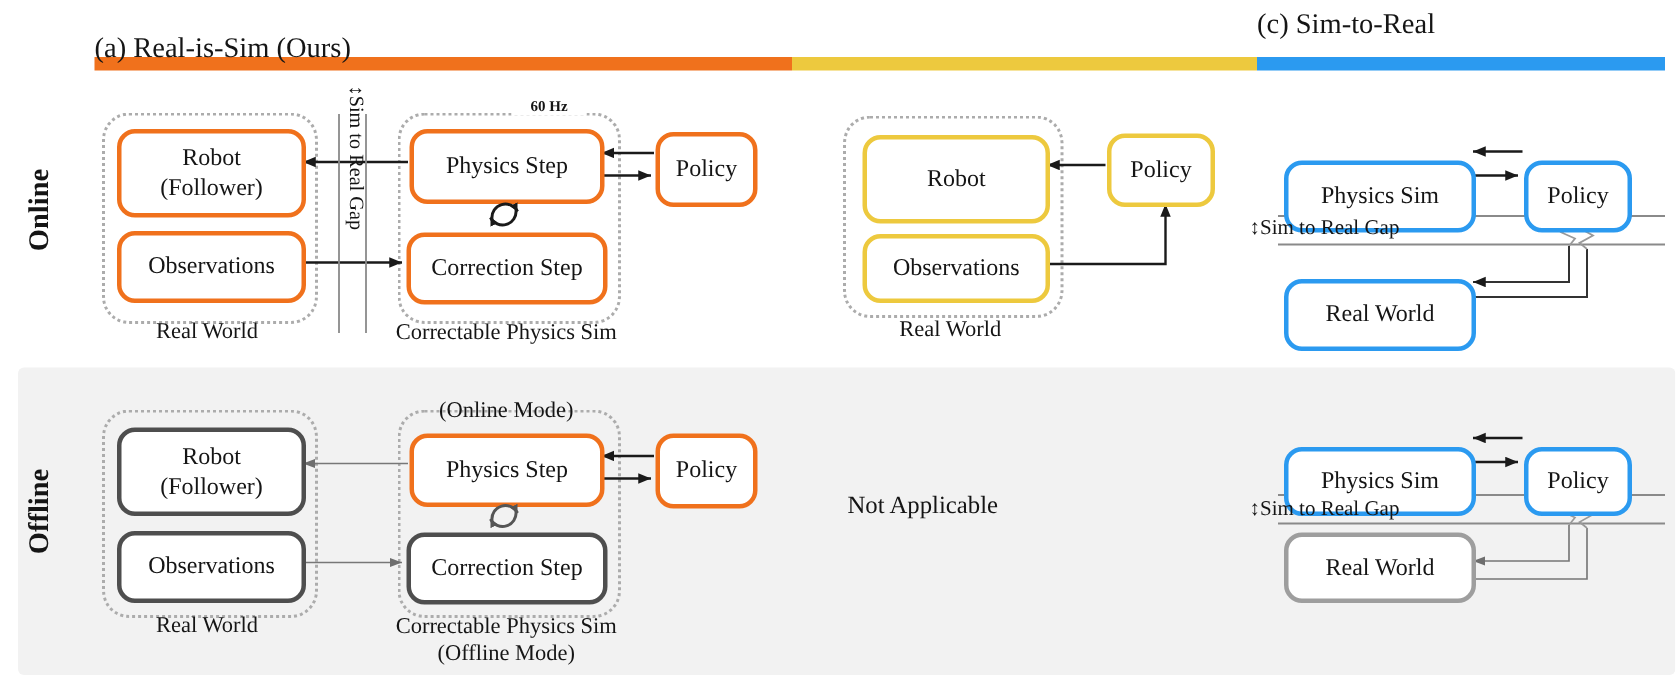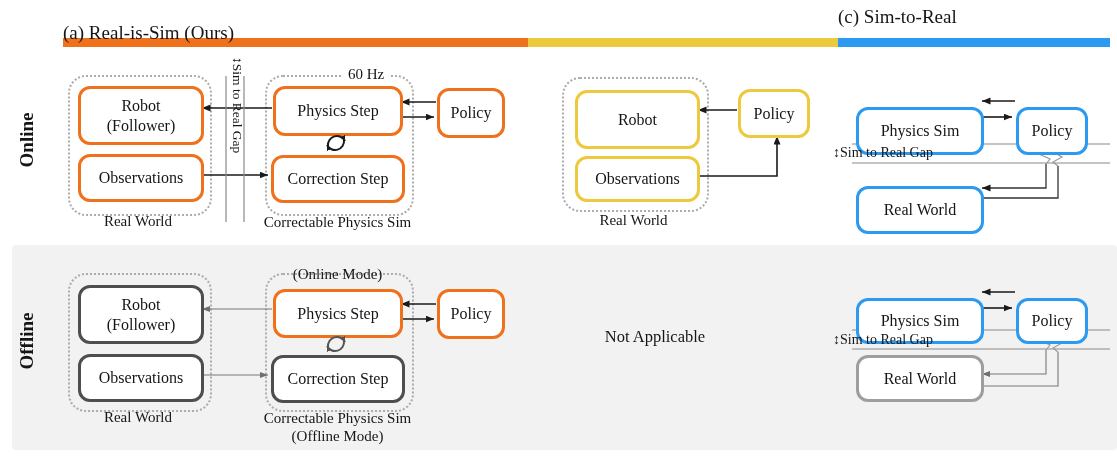--- a/index.html
+++ b/index.html
@@ -18,22 +18,22 @@
   .b-orange{border:3px solid #F0711C;}
   .b-yellow{border:3px solid #EDC93E;}
   .b-blue{border:3px solid #2B9AF0;margin-top:19px;}
   .b-dgray{border:3px solid #4E4E4E;}
   .b-mgray{border:3px solid #9E9E9E;}
   .cap{position:absolute;font-size:15px;text-align:center;z-index:4;white-space:nowrap;}
   .gaplabel-v{position:absolute;writing-mode:vertical-rl;font-size:13.5px;z-index:5;
               line-height:16px;font-family:"Liberation Serif","DejaVu Sans",serif;}
   .gaplabel-h{position:absolute;font-size:14px;z-index:5;white-space:nowrap;
               font-family:"Liberation Serif","DejaVu Sans",serif;}
-  .hz{position:absolute;font-size:15px;background:#fff;z-index:5;text-align:center;}
-  .msg{position:absolute;font-size:16.5px;text-align:center;z-index:4;}
+  .hz{position:absolute;font-size:10px;background:#fff;z-index:5;text-align:center;font-weight:bold;}
+  .msg{position:absolute;font-size:16.5px;z-index:4;}
   svg.overlay{position:absolute;left:0;top:0;z-index:2;}
   .cyc{position:absolute;z-index:4;}
 </style>
 </head>
 <body>
 
 <div id="stage">
 
   <div class="title" style="left:63px;top:22px;">(a) Real-is-Sim (Ours)</div>
   <div class="title" style="left:838px;top:6px;">(c) Sim-to-Real</div>

